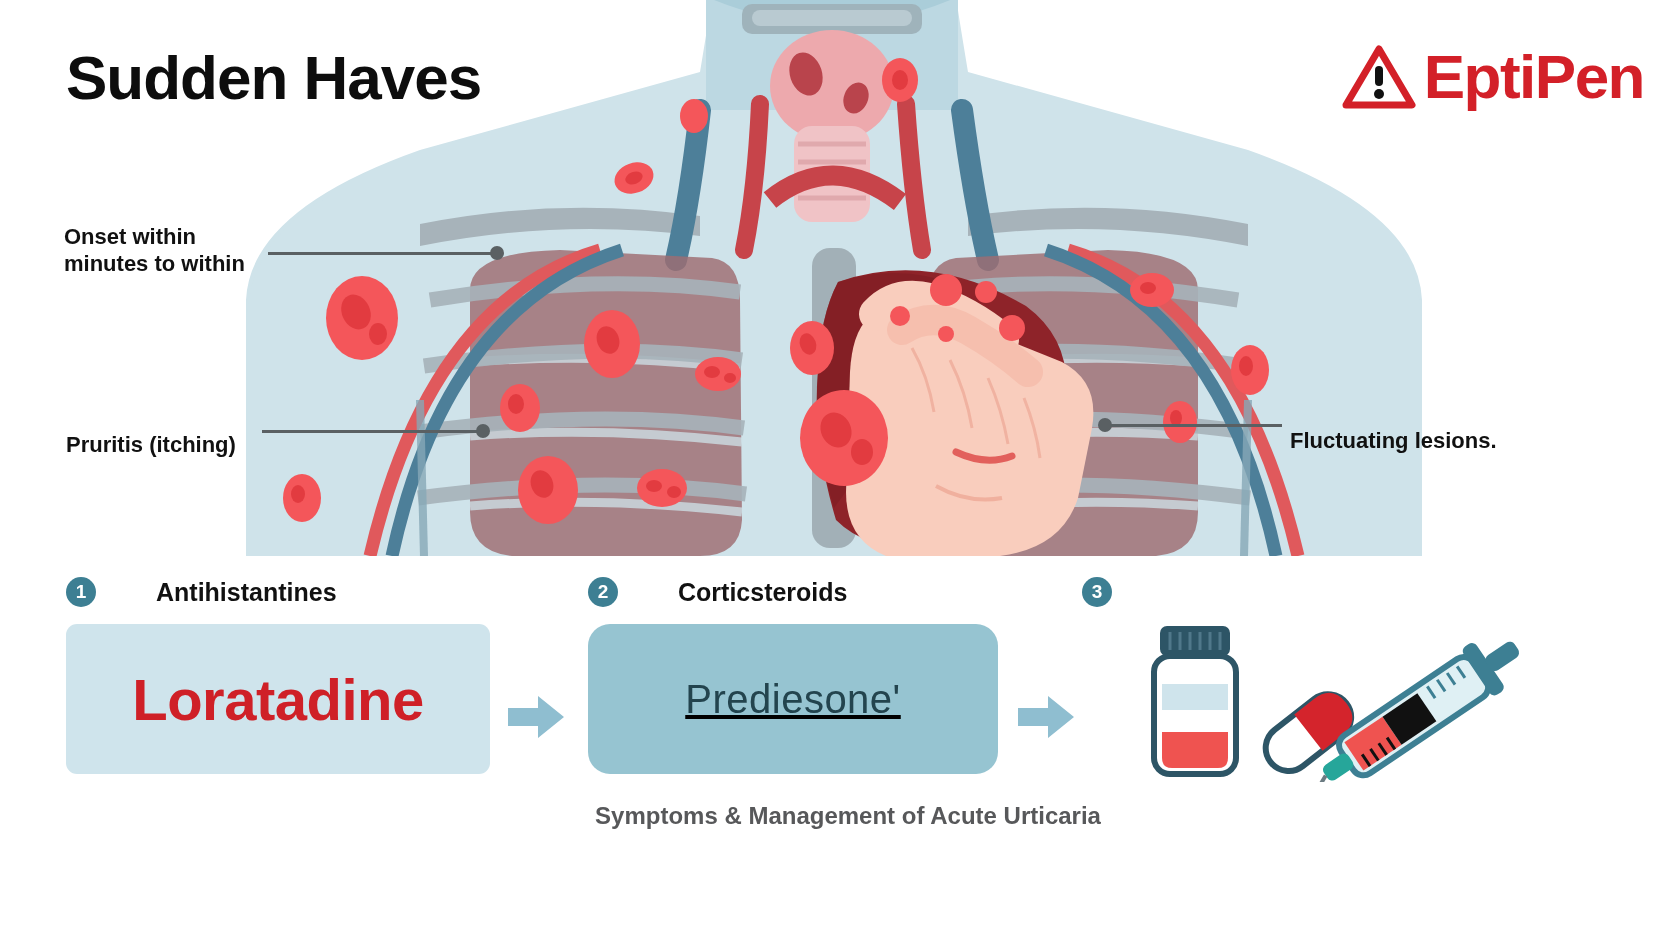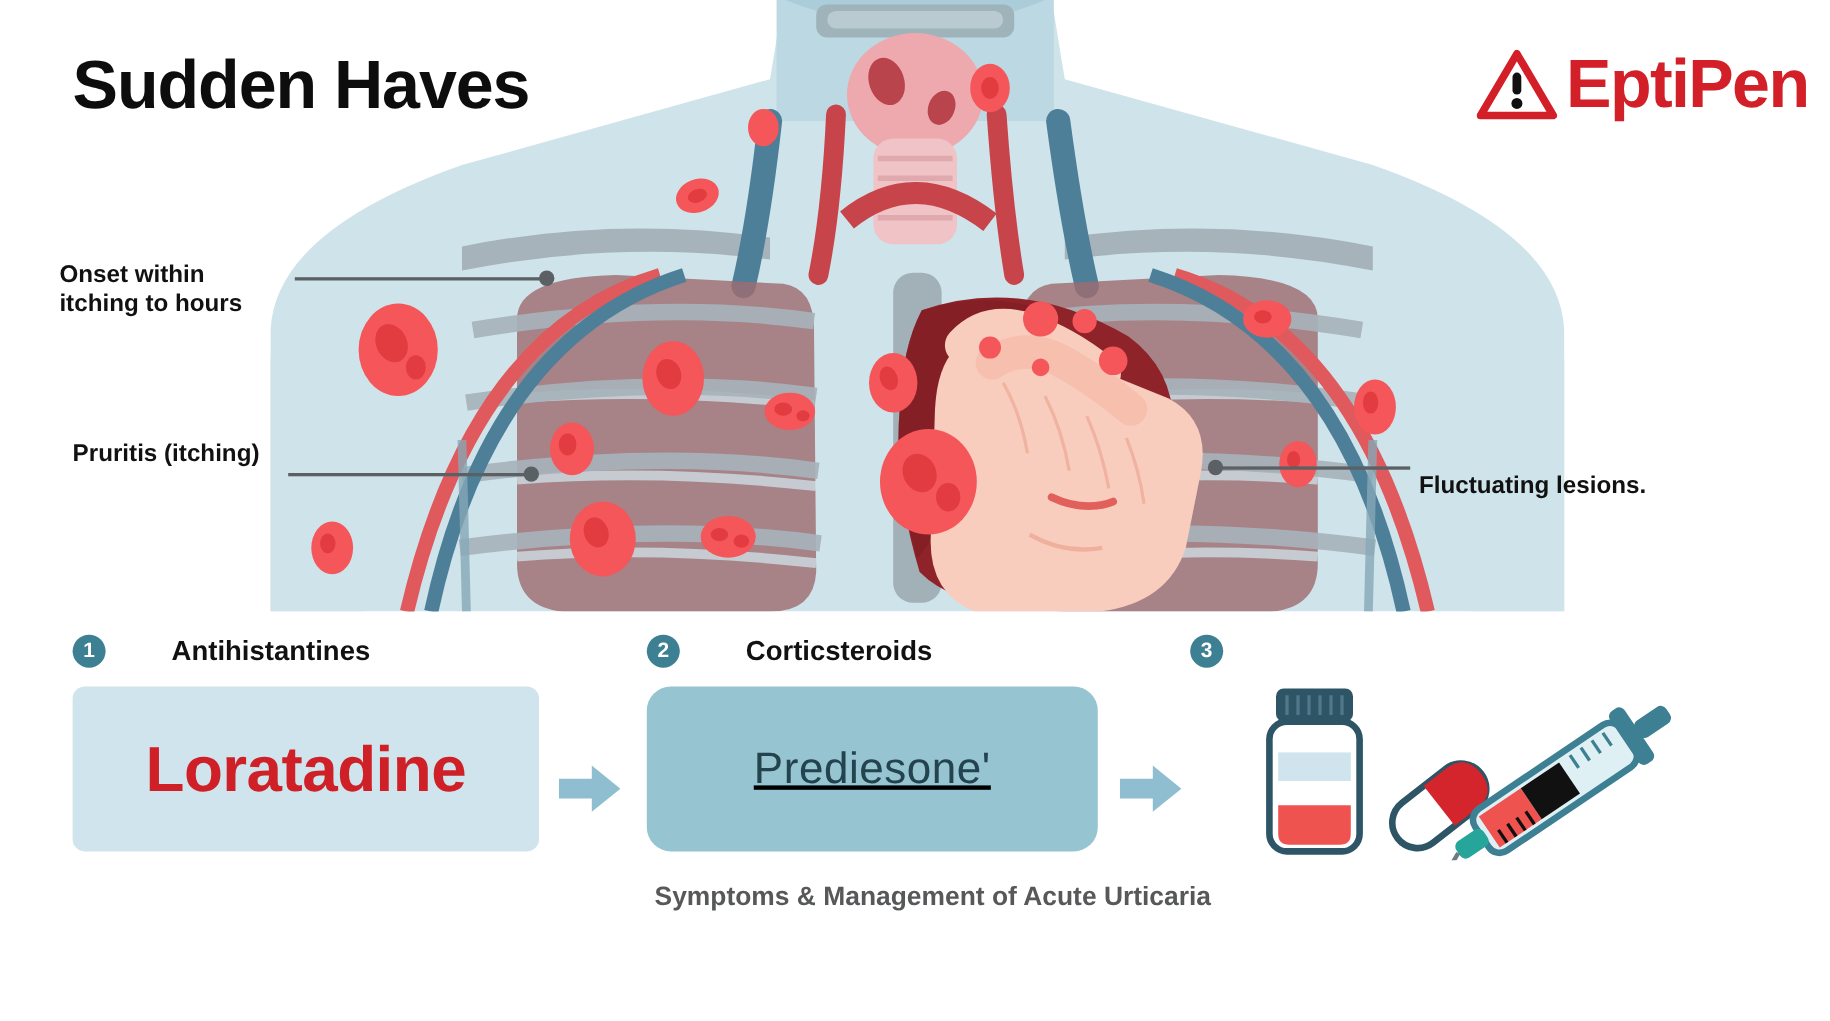--- a/index.html
+++ b/index.html
@@ -26,22 +26,22 @@
     font-size:62px; font-weight:bold; color:#d32028;
     letter-spacing:-1.5px; line-height:1;
   }
   .warn-tri { width:74px; height:66px; display:block; }
 
   
   .illus { position:absolute; left:0; top:0; width:1664px; height:556px; }
 
   
   .anno { position:absolute; font-weight:bold; color:#111; font-size:22px; line-height:1.22; }
-  .anno.l1 { left:54px; top:224px; width:260px;margin-top:12px; }
-  .anno.l2 { left:66px; top:399px; white-space:nowrap; }
+  .anno.l1 { left:64px; top:224px; width:260px; }
+  .anno.l2 { left:66px; top:432px; white-space:nowrap; }
   .anno.r1 { left:1290px; top:428px; white-space:nowrap; }
   .leader { position:absolute; height:3px; background:#5a6063; }
   .leader.l1 { left:268px; top:252px; width:228px; }
   .leader.l2 { left:262px; top:430px; width:220px; }
   .leader.r1 { left:1110px; top:424px; width:172px; }
   .dot { position:absolute; width:14px; height:14px; border-radius:50%; background:#5a6063; }
   .dot.l1 { left:490px; top:246px; }
   .dot.l2 { left:476px; top:424px; }
   .dot.r1 { left:1098px; top:418px; }
 
@@ -262,21 +262,21 @@
         <circle cx="37" cy="50" r="5" fill="#111"></circle>
       </svg>
     </span>
     <span class="brand-name">EptiPen</span>
   </div>
 
   <div class="leader l1"></div>
   <div class="dot l1"></div>
   <div class="anno l1">
     <div>Onset within</div>
-    <div>itching to hours</div>
+    <div>minutes to within</div>
   </div>
 
   <div class="leader l2"></div>
   <div class="dot l2"></div>
   <div class="anno l2">Pruritis (itching)</div>
 
   <div class="leader r1"></div>
   <div class="dot r1"></div>
   <div class="anno r1">Fluctuating lesions.</div>
 

